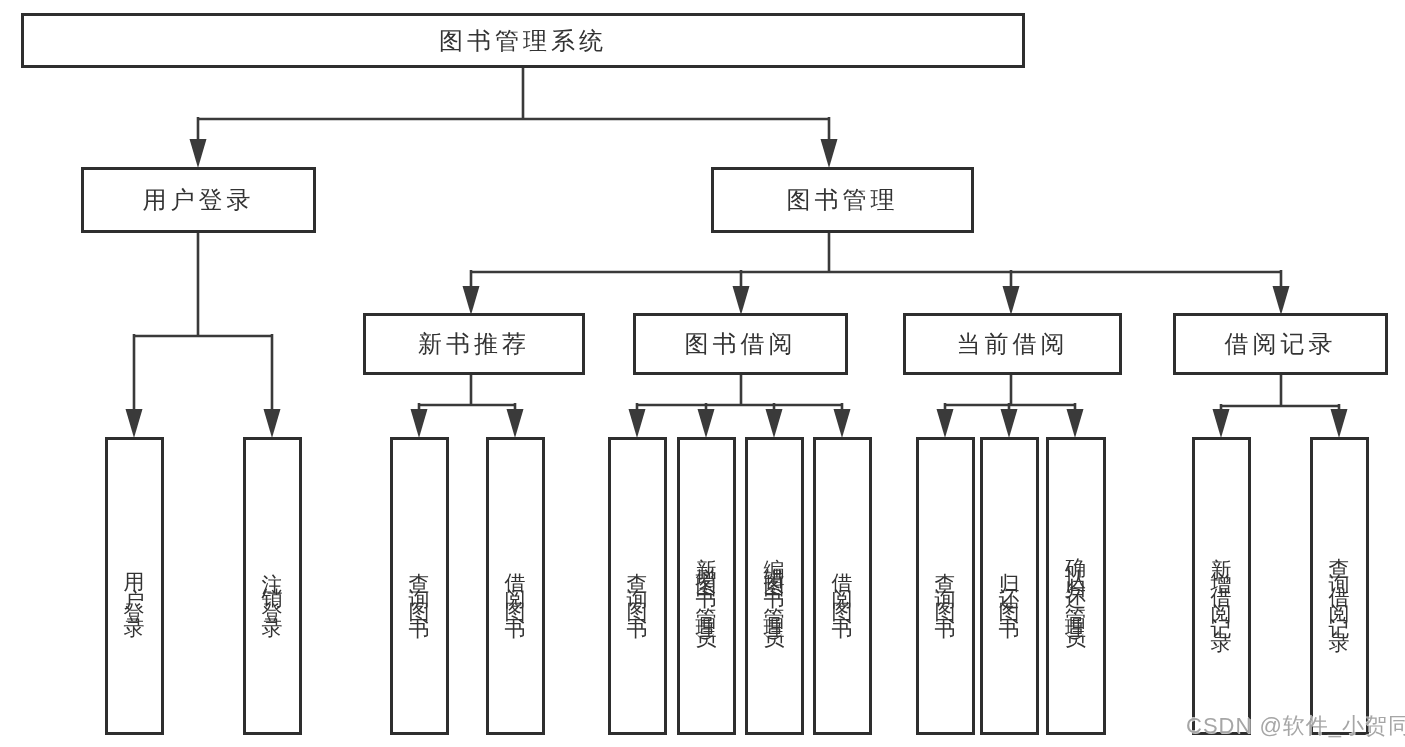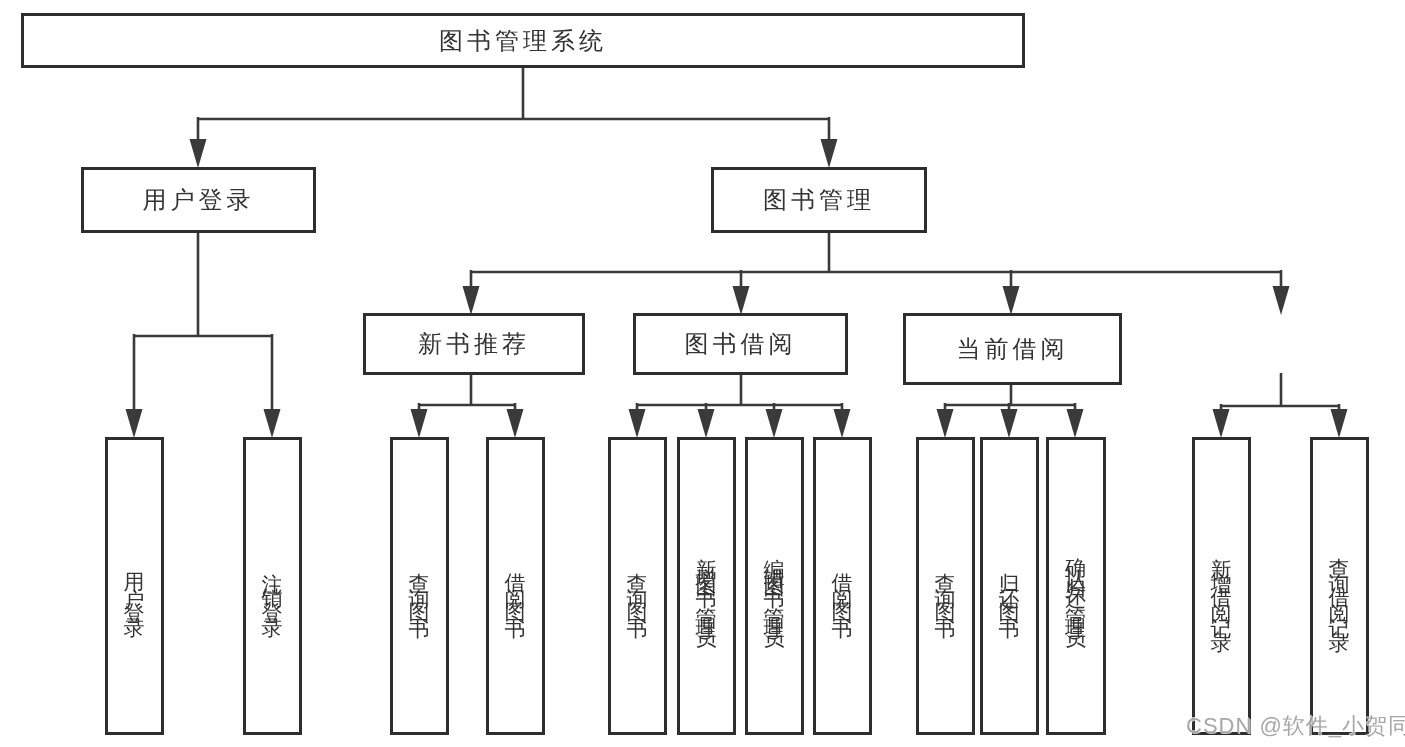--- a/index.html
+++ b/index.html
@@ -117,25 +117,26 @@
     <g>
       <path class="connector" d="M1281 373 V406 M1221 406 H1339 M1221 404 V412 M1339 404 V412"></path>
       <polygon class="arrowhead" points="1212.5,409 1229.5,409 1221,438"></polygon>
       <polygon class="arrowhead" points="1330.5,409 1347.5,409 1339,438"></polygon>
     </g>
   </svg>
 
   <div class="node node-h" style="left:21px; top:13px; width:1004px; height:55px;">图书管理系统</div>
 
   <div class="node node-h" style="left:81px; top:167px; width:235px; height:66px;">用户登录</div>
-  <div class="node node-h" style="left:711px; top:167px; width:216px; height:66px;">图书管理</div>
+  <div class="node node-h" style="left:711px; top:167px; width:263px; height:66px;">图书管理</div>
 
   <div class="node node-h" style="left:633px; top:313px; width:215px; height:62px;">图书借阅</div>
   <div class="node node-h" style="left:363px; top:313px; width:222px; height:62px;">新书推荐</div>
-  <div class="node node-h" style="left:903px; top:313px; width:219px; height:72px;">当前借阅</div>
+  <div class="node node-h" style="left:903px; top:313px; width:219px; height:62px;">当前借阅</div>
+  <div class="node node-h" style="left:1173px; top:313px; width:215px; height:62px;">借阅记录</div>
 
   <div class="node node-v" style="left:105px; top:437px; width:59px; height:298px;">
     <span class="vtext">用户登录</span>
   </div>
   <div class="node node-v" style="left:243px; top:437px; width:59px; height:298px;">
     <span class="vtext">注销登录</span>
   </div>
 
   <div class="node node-v" style="left:390px; top:437px; width:59px; height:298px;">
     <span class="vtext">查询图书</span>

